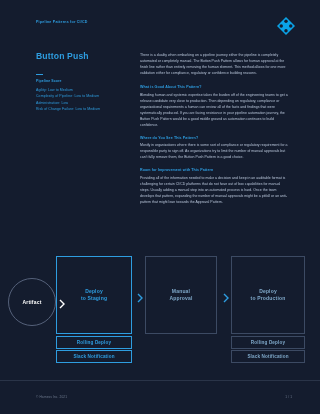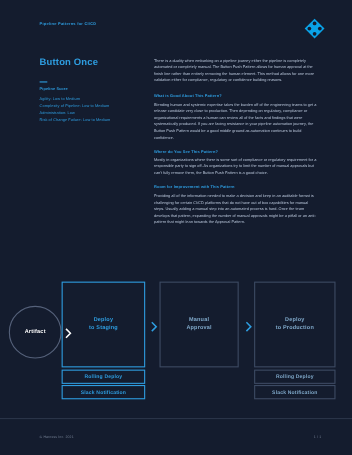--- a/index.html
+++ b/index.html
@@ -112,21 +112,21 @@
         <path d="M20 2 L38 20 L20 38 L2 20 Z" fill="#0aa3e8"></path>
         <circle cx="20" cy="10.5" r="3.4" fill="#141c2e"></circle>
         <circle cx="10.5" cy="20" r="3.4" fill="#141c2e"></circle>
         <circle cx="29.5" cy="20" r="3.4" fill="#141c2e"></circle>
         <circle cx="20" cy="29.5" r="3.4" fill="#141c2e"></circle>
       </svg>
     </div>
   </div>
 
   <div class="col-left">
-    <div class="title">Button Once</div>
+    <div class="title">Button Push</div>
     <div class="rule"></div>
     <div class="score-head">Pipeline Score</div>
     <div class="score-item">Agility: Low to Medium</div>
     <div class="score-item">Complexity of Pipeline: Low to Medium</div>
     <div class="score-item">Administration: Low</div>
     <div class="score-item">Risk of Change Failure: Low to Medium</div>
   </div>
 
   <div class="col-right">
     <div class="sec first">

